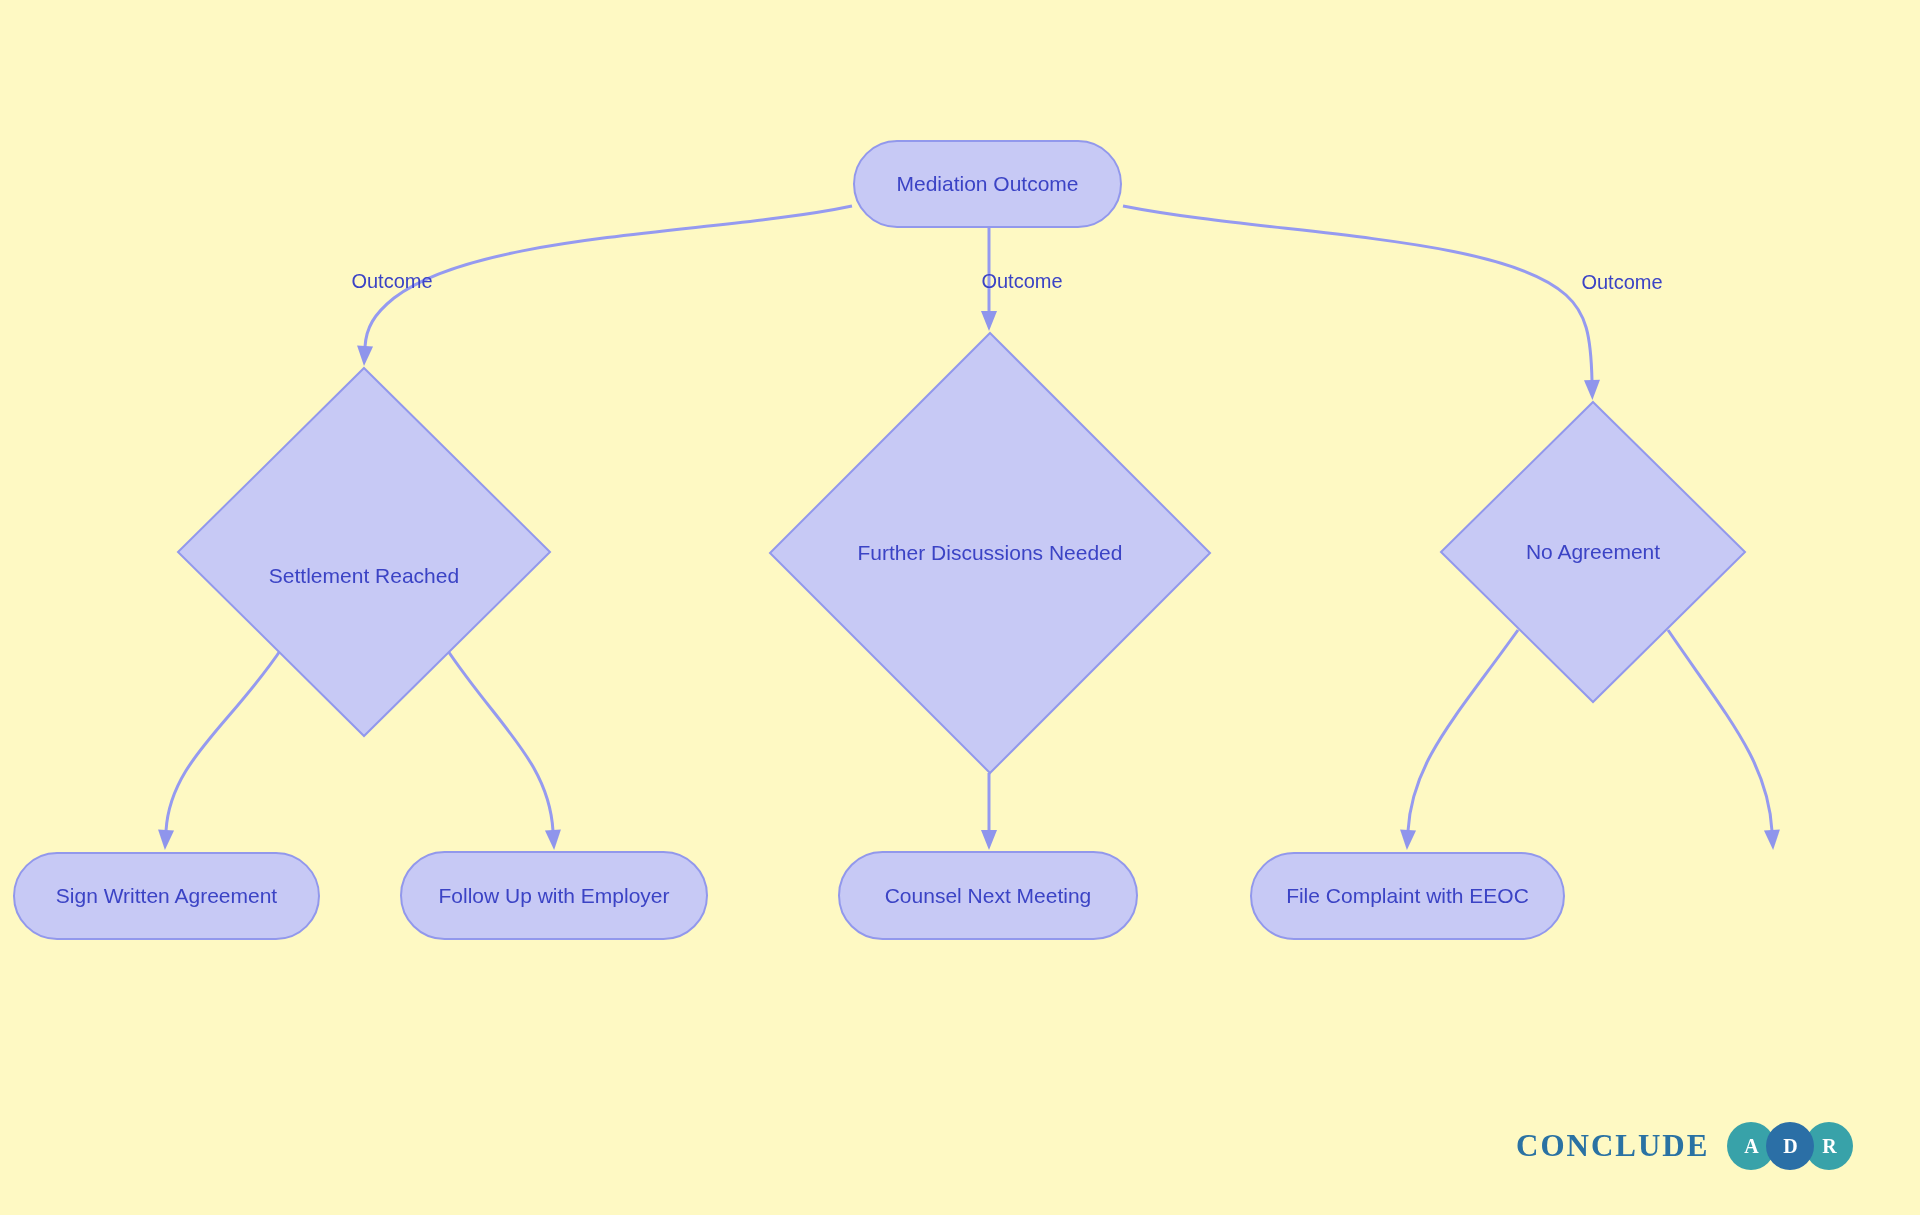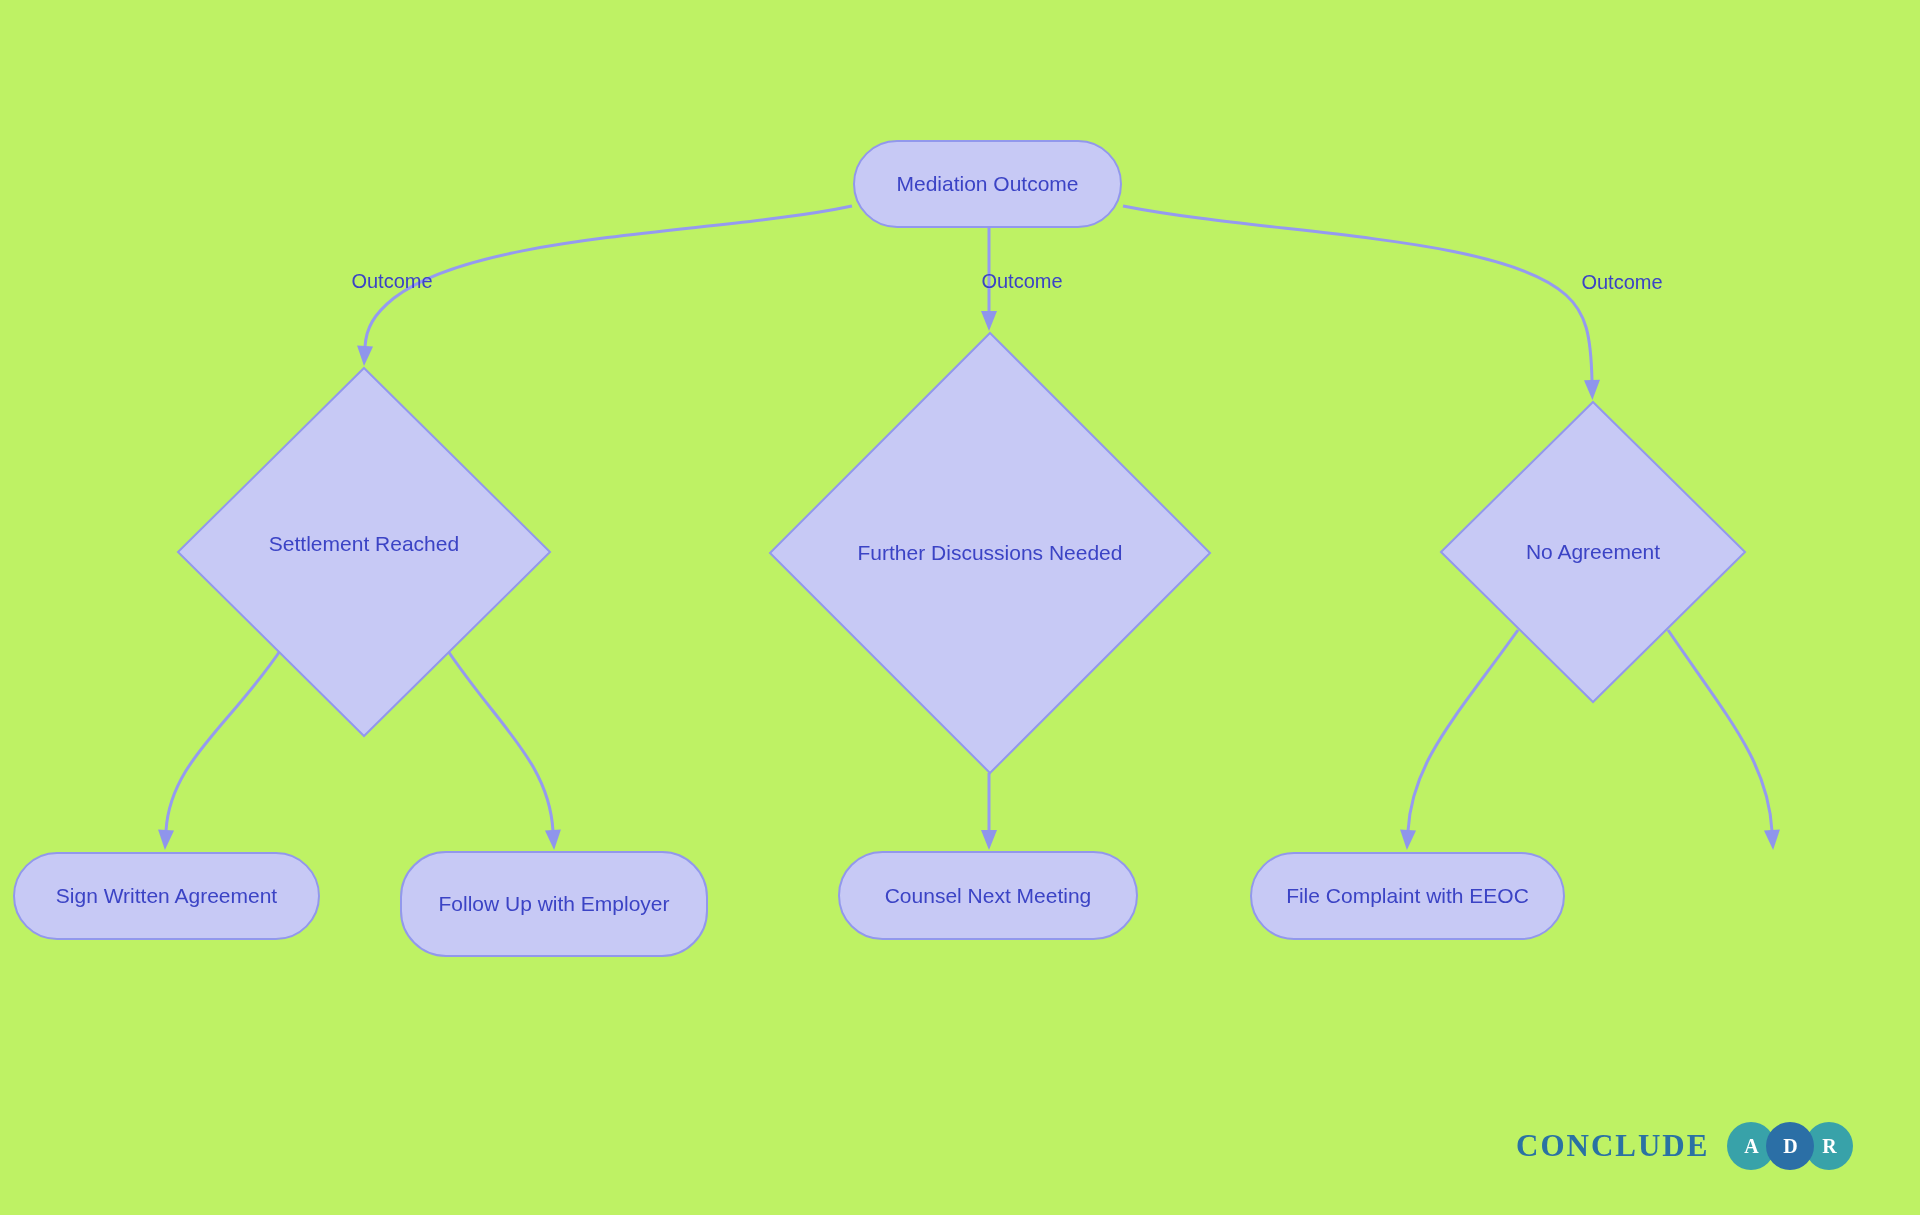--- a/index.html
+++ b/index.html
@@ -1,17 +1,17 @@
 <!DOCTYPE html>
 <html><head>
 <meta charset="utf-8">
 <style>
   html,body{margin:0;padding:0;background:#ffffff;}
   .canvas{
-    position:relative;width:1920px;height:1215px;background:#bef264;
+    position:relative;width:1920px;height:1215px;background:#fef9c3;
     font-family:"Liberation Sans", sans-serif;overflow:hidden;
   }
   .edges-layer{position:absolute;left:0;top:0;width:1920px;height:1215px;}
   .node{
     position:absolute;display:flex;align-items:center;justify-content:center;
     text-align:center;color:#3b43c5;font-size:21px;line-height:1.2;
     box-sizing:border-box;
   }
   .pill{
     background:#c7c9f5;border:2px solid #9298ec;border-radius:46px;
@@ -69,28 +69,28 @@
   </svg>
 
   <div class="node pill" style="left:853px;top:140px;width:269px;height:88px;">
     <span>Mediation Outcome</span>
   </div>
 
   <div class="elabel" style="left:360px;top:281px;">Outcome</div>
   <div class="elabel" style="left:990px;top:281px;">Outcome</div>
   <div class="elabel" style="left:1590px;top:282px;">Outcome</div>
 
-  <div class="dlabel" style="left:364px;top:544px;">Settlement Reached</div>
+  <div class="dlabel" style="left:364px;top:576px;">Settlement Reached</div>
   <div class="dlabel" style="left:990px;top:553px;">Further Discussions Needed</div>
   <div class="dlabel" style="left:1593px;top:552px;">No Agreement</div>
 
   <div class="node pill" style="left:13px;top:852px;width:307px;height:88px;justify-content:center;">
     <span>Sign Written Agreement</span>
   </div>
-  <div class="node pill" style="left:400px;top:851px;width:308px;height:106px;">
+  <div class="node pill" style="left:400px;top:851px;width:308px;height:89px;">
     <span>Follow Up with Employer</span>
   </div>
   <div class="node pill" style="left:838px;top:851px;width:300px;height:89px;">
     <span>Counsel Next Meeting</span>
   </div>
   <div class="node pill" style="left:1250px;top:852px;width:315px;height:88px;">
     <span>File Complaint with EEOC</span>
   </div>
 
   <div class="logo">

